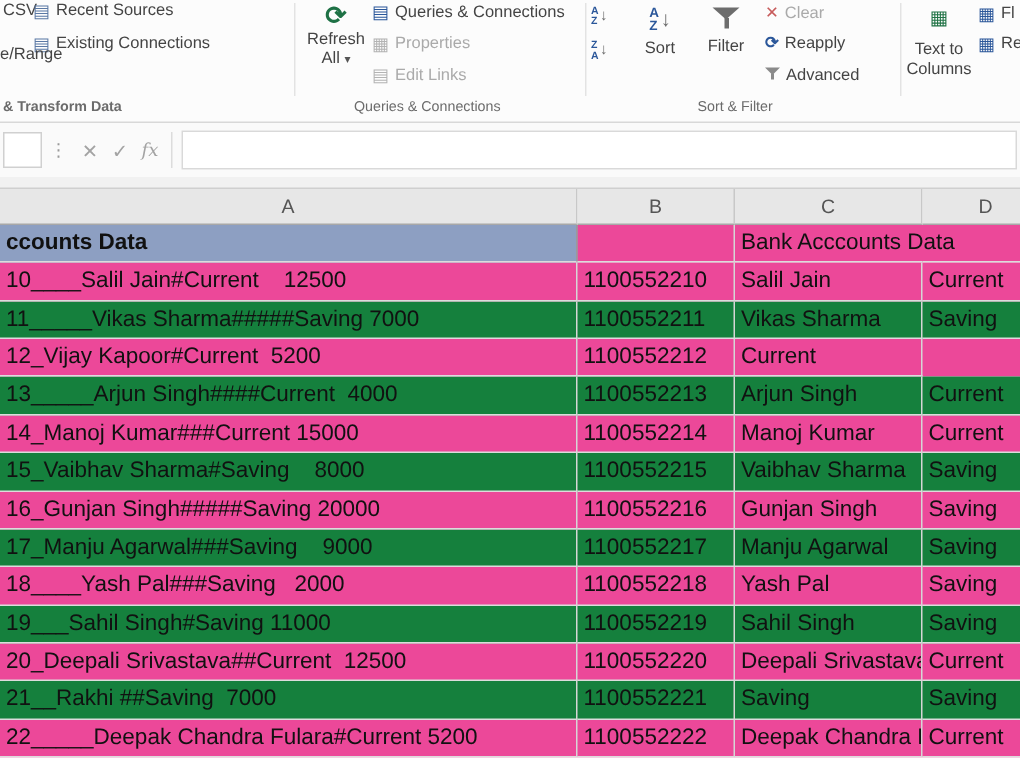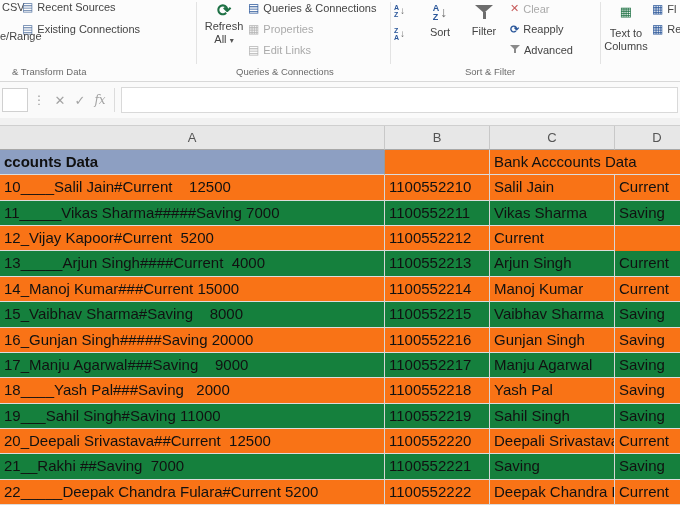--- a/index.html
+++ b/index.html
@@ -56,21 +56,21 @@
     font-size: 13px; padding: 4px 6px; color: #222; }
 
   .spacer-strip { width: 680px; height: 8px; background: #f1f1f1; border-bottom: 1px solid #cfcfcf; }
 
   
   .grid-cols { display: grid; grid-template-columns: 385px 105px 125px 85px; }
   .col-headers { width: 680px; height: 24px; }
   .col-h { background: #e7e7e7; border-right: 1px solid #c8c8c8; border-bottom: 1px solid #a8a8a8;
     color: #555; font-size: 13px; display: flex; align-items: center; justify-content: center; }
   .rows-host { width: 680px; }
-  .row { height: 25.36px; background: #f97316; }
+  .row { height: 25.36px; background: #ec4899; }
   .row.shaded { background: #15803d; }
   .cell { border-right: 1px solid #d6d6d6; border-bottom: 1px solid #dcdcdc;
     font-size: 15px; color: #111; line-height: 24.3px; white-space: pre;
     overflow: hidden; padding-left: 4px; }
   .title-row .cell-a { background: #8d9fc2; font-weight: bold; border-right-color: #9a9a9a; }
   .title-row .cell-c { overflow: visible; position: relative; z-index: 3; border-right: none; }
 </style>
 </head>
 <body>
 
@@ -83,21 +83,21 @@
     <span class="icon-sheet">▤</span>
     <span>Recent Sources</span>
   </div>
   <div class="rb-item" style="left:22px; top:23px;">
     <span class="icon-sheet">▤</span>
     <span>Existing Connections</span>
   </div>
   <div class="rb-item" style="left:0; top:30px;">
     <span>e/Range</span>
   </div>
-  <div class="group-label" style="left:12px;">&amp; Transform Data</div>
+  <div class="group-label" style="left:2px;font-weight:bold;">&amp; Transform Data</div>
 
   <div class="vsep" style="left:196px;"></div>
 
   <div class="rb-big" style="left:200px; top:2px; width:48px;">
     <span class="refresh-glyph">⟳</span>
     <span>Refresh</span>
     <span><span>All</span> <span class="dd-arrow">▾</span></span>
   </div>
 
   <div class="rb-item" style="left:248px; top:2px;">

